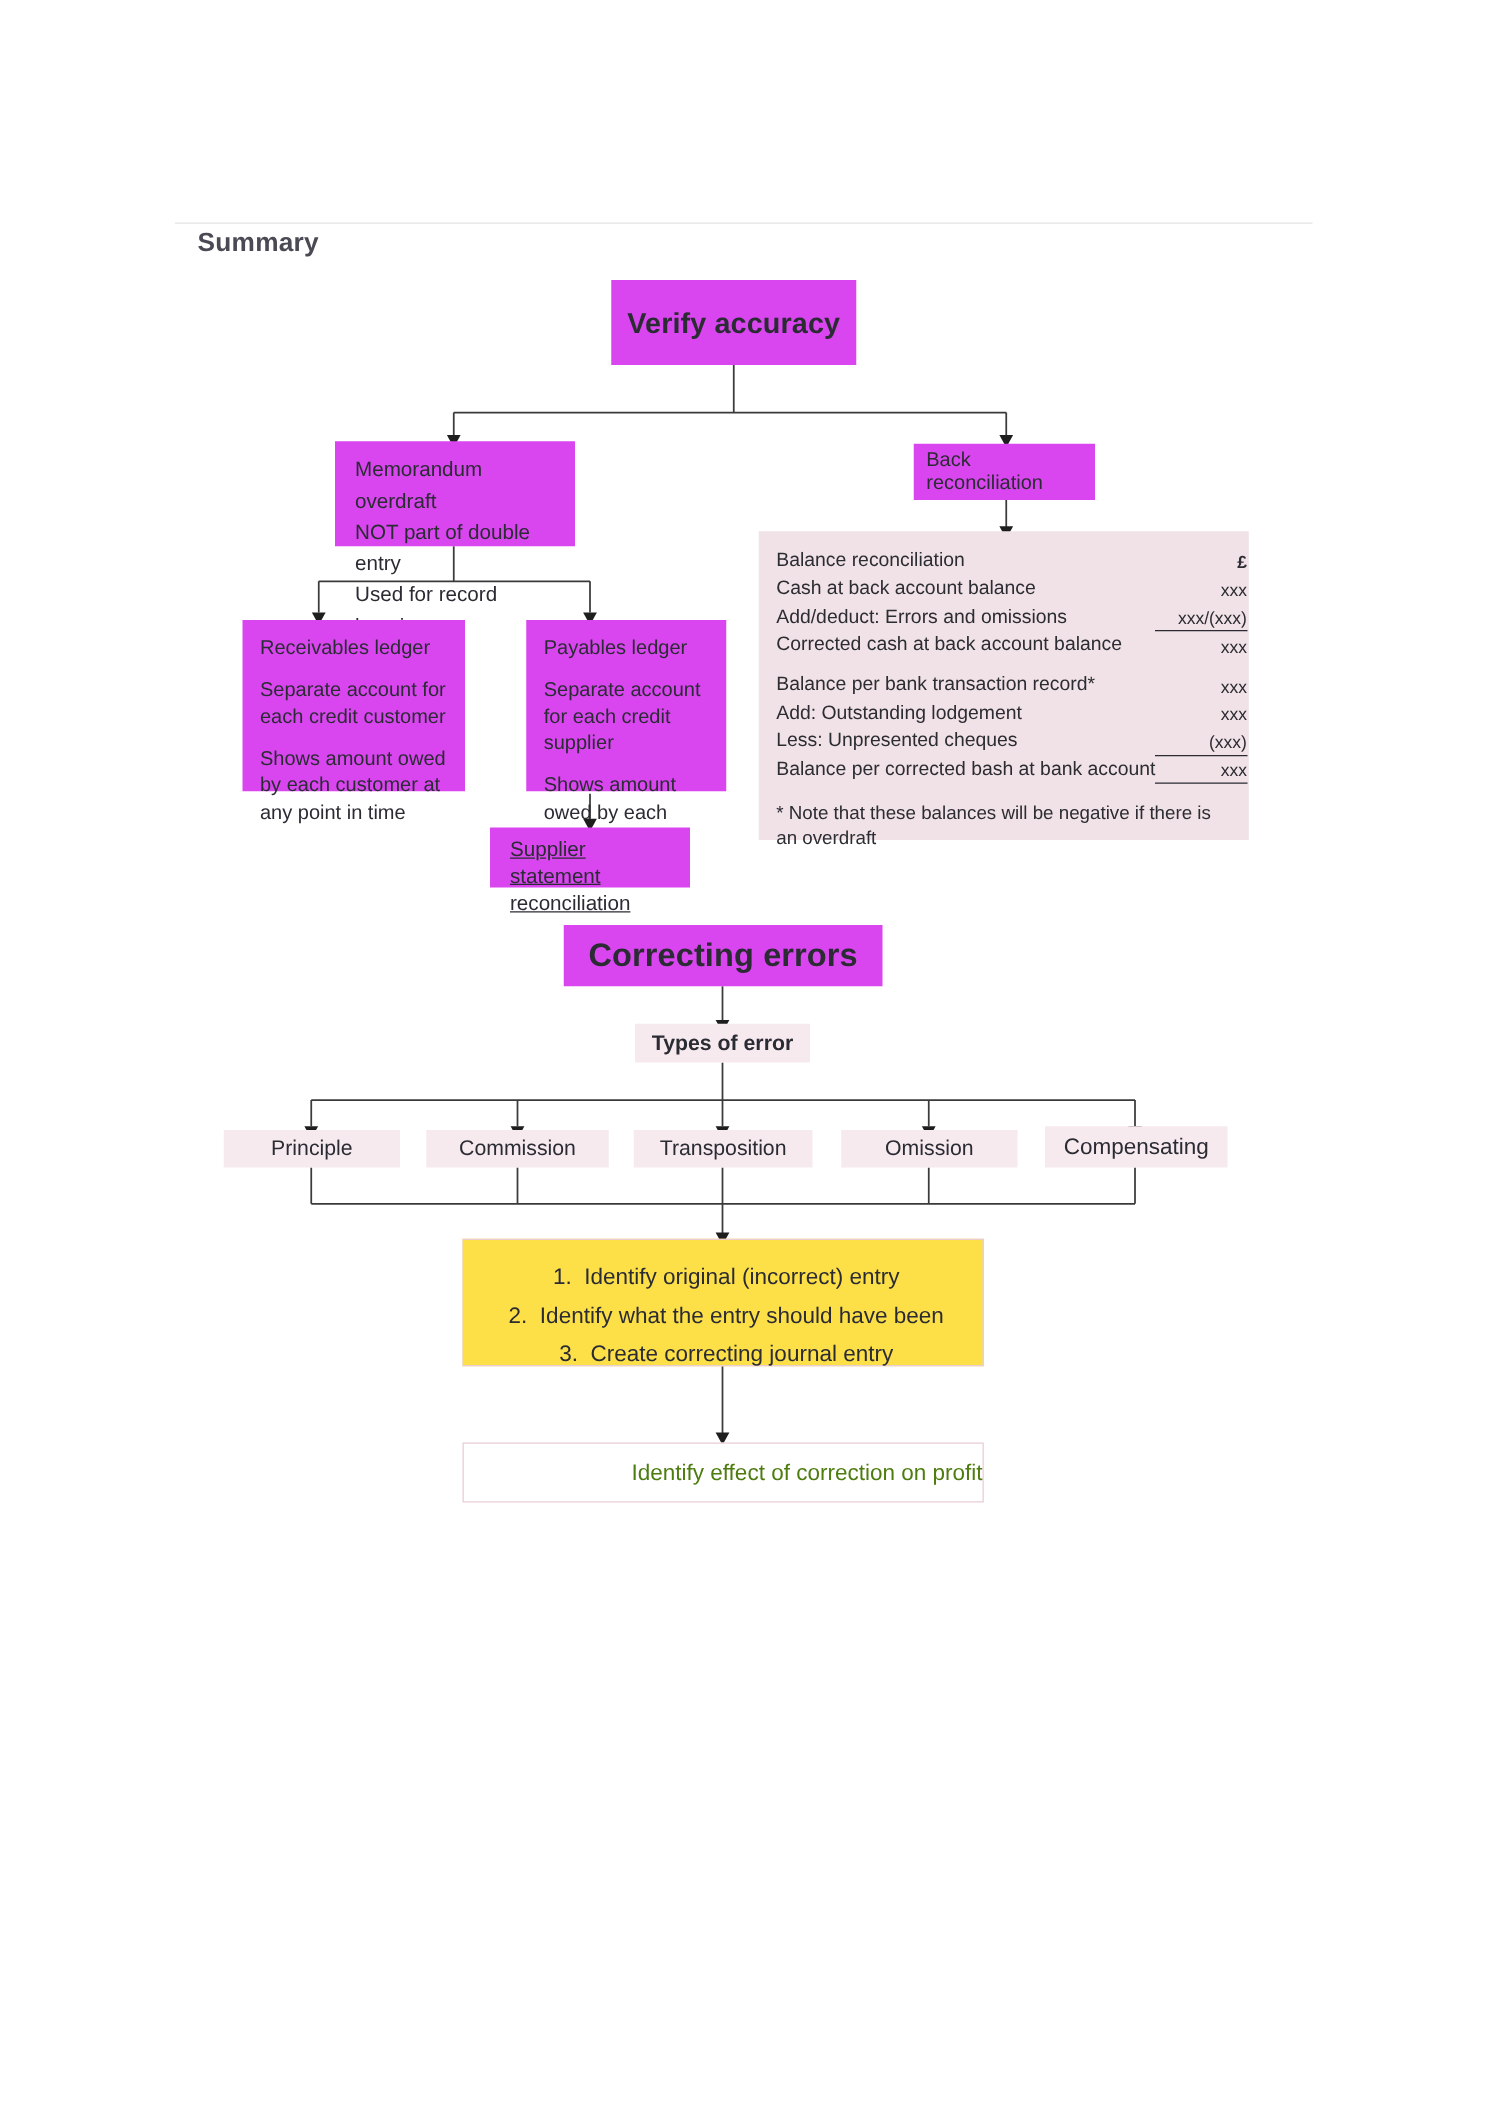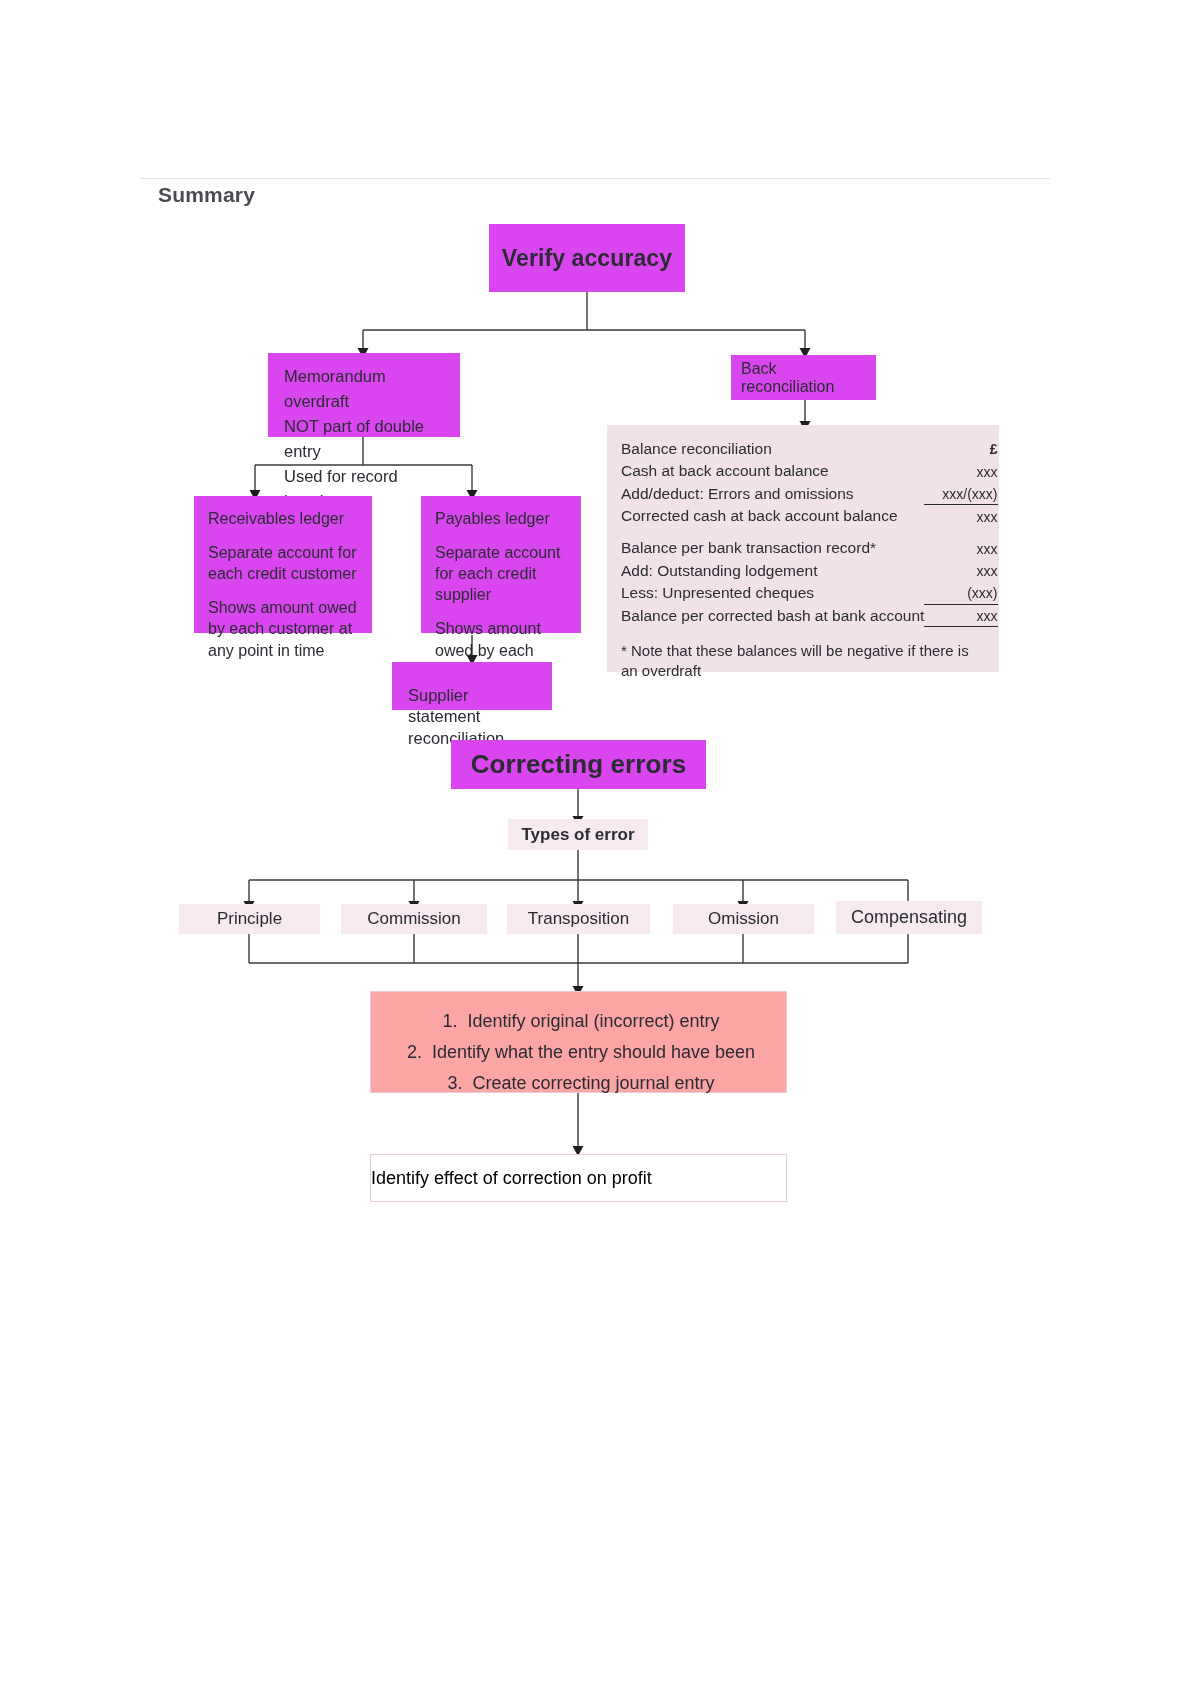--- a/index.html
+++ b/index.html
@@ -120,42 +120,42 @@
   .recon .note {
     margin-top: 14px;
     font-size: 15px;
     line-height: 1.3;
   }
   .recon .hdr-cur { font-weight: bold; font-size: 16px; }
 
   
   .numlist {
     position: absolute;
-    background: #fca5a5;
+    background: #fde047;
     border: 1px solid #e8ccd6;
     box-sizing: border-box;
     font-size: 18px;
     line-height: 1.72;
     text-align: center;
     padding: 14px 0 13px 0;
     color: #2b2b34;
   }
   .numlist .li { display: block; }
   .numlist .li .n { display: inline-block; width: 20px; text-align: right; margin-right: 10px; }
 
   .finalbox {
     position: absolute;
     background: #ffffff;
     border: 1px solid #e8ccd6;
     box-sizing: border-box;
     font-size: 18px;
     display: flex;
     align-items: center;
-    justify-content: flex-start;
-    color: #000000;
+    justify-content: flex-end;
+    color: #4d7c0f;
   }
   svg.edges {
     position: absolute;
     left: 0; top: 0;
     width: 1200px;
     height: 1698px;
     pointer-events: none;
   }
 </style>
 </head>
@@ -241,21 +241,21 @@
     <span class="t">Separate account for each credit customer</span>
     <span class="t">Shows amount owed by each customer at any point in time</span>
   </div>
 
   <div class="nbox para-box" style="left:392px; top:496px; width:160px; height:137px;">
     <span class="t">Payables ledger</span>
     <span class="t">Separate account for each credit supplier</span>
     <span class="t">Shows amount owed by each supplier at any point in time</span>
   </div>
 
-  <div class="nbox stack-box" style="left:392px; top:662px; width:160px; height:48px; line-height:1.3; padding-top:23px;">
+  <div class="nbox stack-box" style="left:392px; top:662px; width:160px; height:48px; line-height:1.3; padding-top:8px;text-decoration:underline;">
     <span class="t">Supplier statement</span>
     <span class="t">reconciliation</span>
   </div>
 
   <div class="recon" style="left:607px; top:425px; width:392px; height:247px;">
     <table>
       <tbody>
           <tr>
         <td>Balance reconciliation</td>
         <td class="val hdr-cur">£</td>

